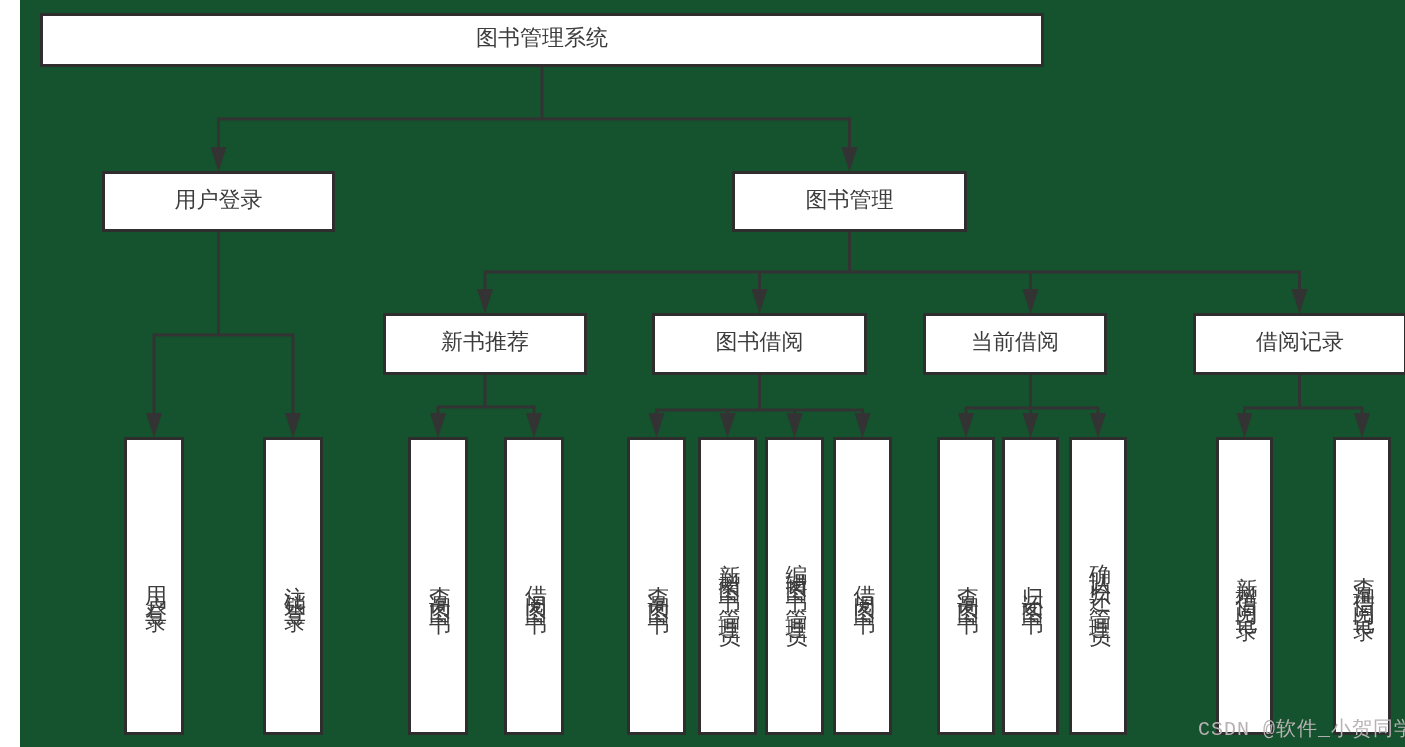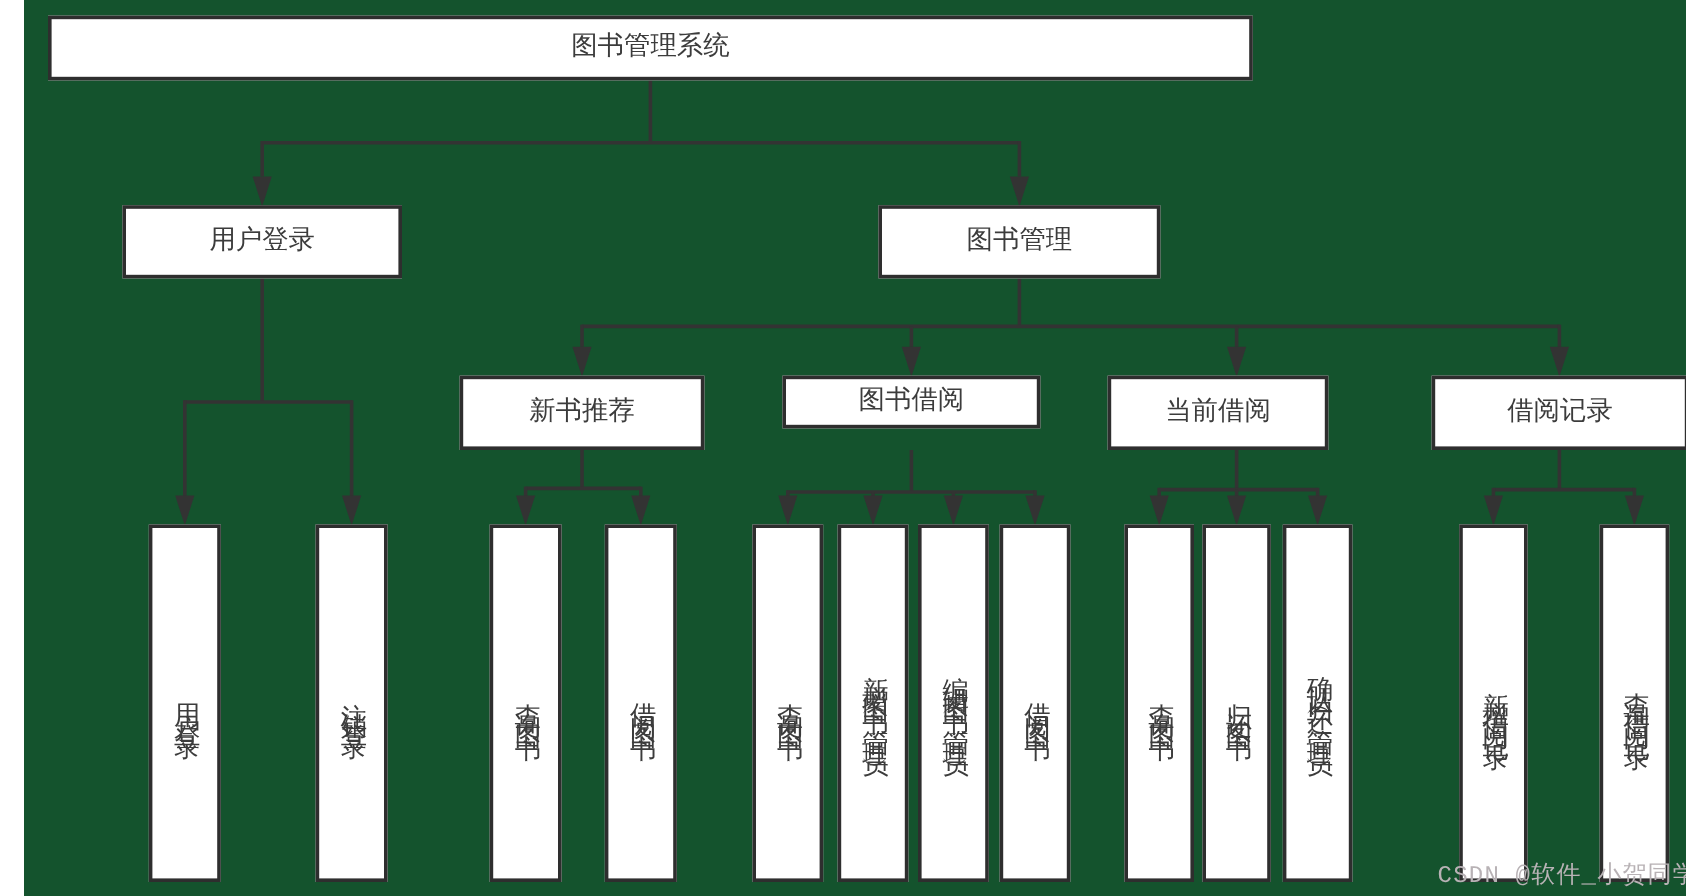--- a/index.html
+++ b/index.html
@@ -119,21 +119,21 @@
       <polygon points="1334,413 1350,413 1342,438"></polygon>
     </g>
   </svg>
 
   <div class="box" style="left:20px;top:13px;width:1004px;height:54px">图书管理系统</div>
 
   <div class="box" style="left:82px;top:171px;width:233px;height:61px">用户登录</div>
   <div class="box" style="left:363px;top:313px;width:204px;height:62px">新书推荐</div>
 
   <div class="box" style="left:712px;top:171px;width:235px;height:61px">图书管理</div>
-  <div class="box" style="left:632px;top:313px;width:215px;height:44px">图书借阅</div>
+  <div class="box" style="left:632px;top:313px;width:215px;height:62px">图书借阅</div>
   <div class="box" style="left:903px;top:313px;width:184px;height:62px">当前借阅</div>
   <div class="box" style="left:1173px;top:313px;width:214px;height:62px">借阅记录</div>
 
   <div class="box vbox" style="left:104px;top:437px;width:60px;height:298px">用户登录</div>
   <div class="box vbox" style="left:243px;top:437px;width:60px;height:298px">注销登录</div>
 
   <div class="box vbox" style="left:388px;top:437px;width:60px;height:298px">查询图书</div>
   <div class="box vbox" style="left:484px;top:437px;width:60px;height:298px">借阅图书</div>
 
   <div class="box vbox" style="left:607px;top:437px;width:59px;height:298px">查询图书</div>

